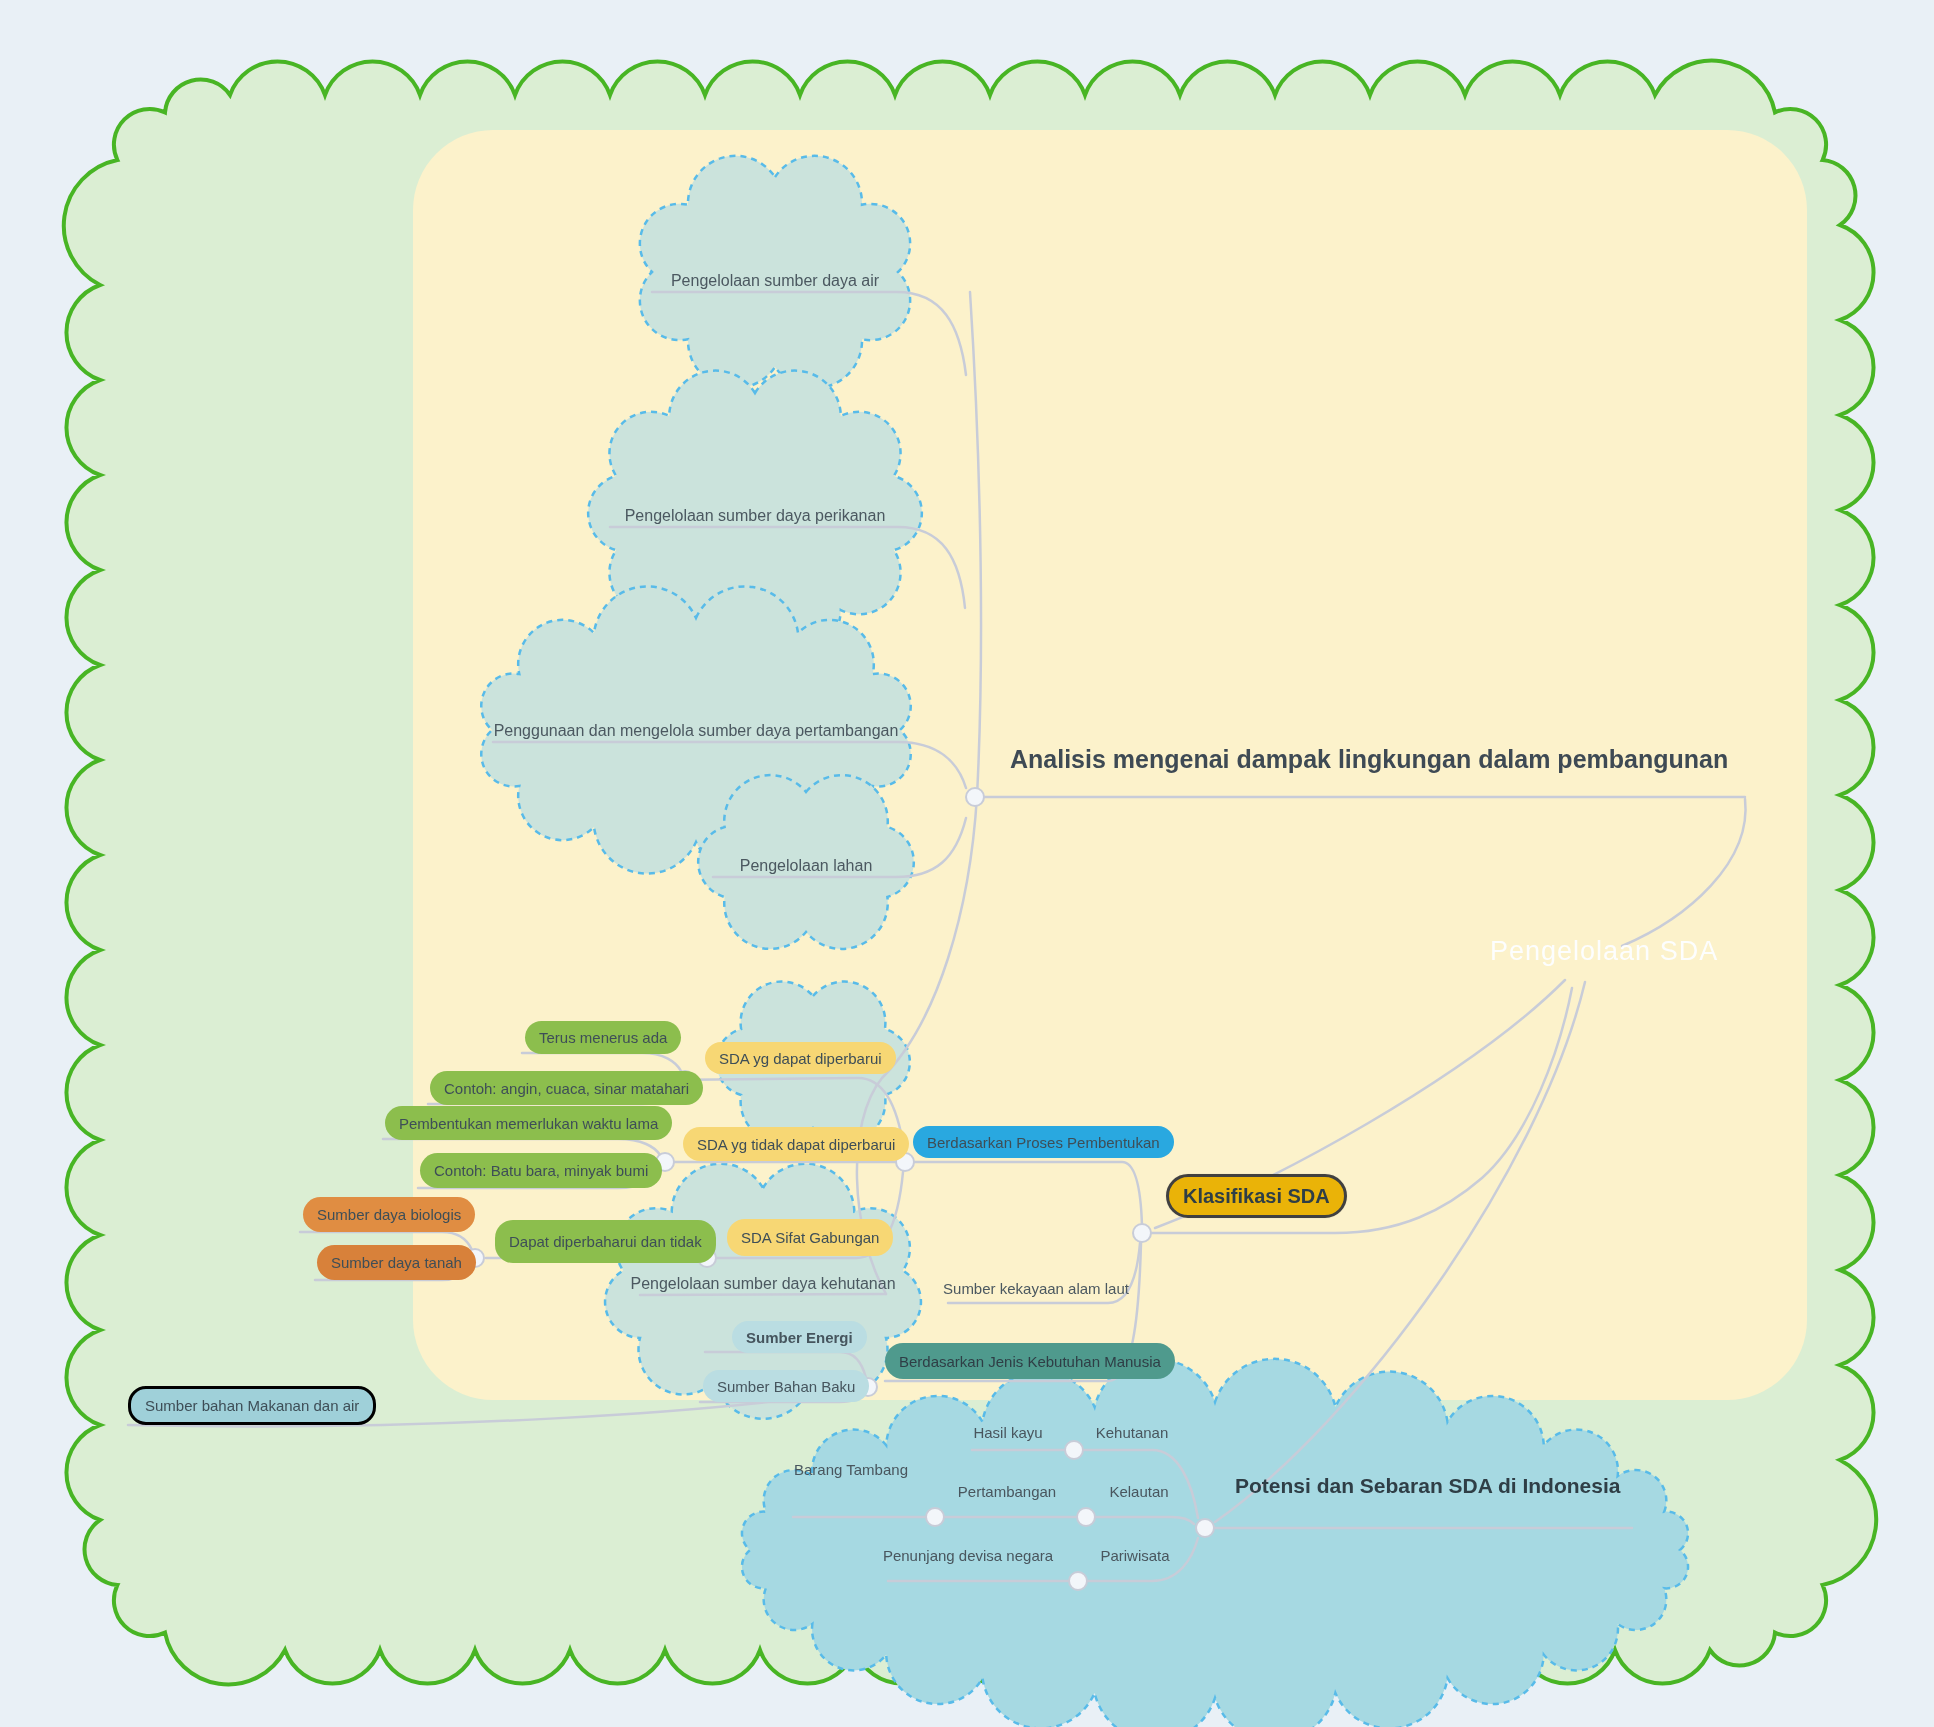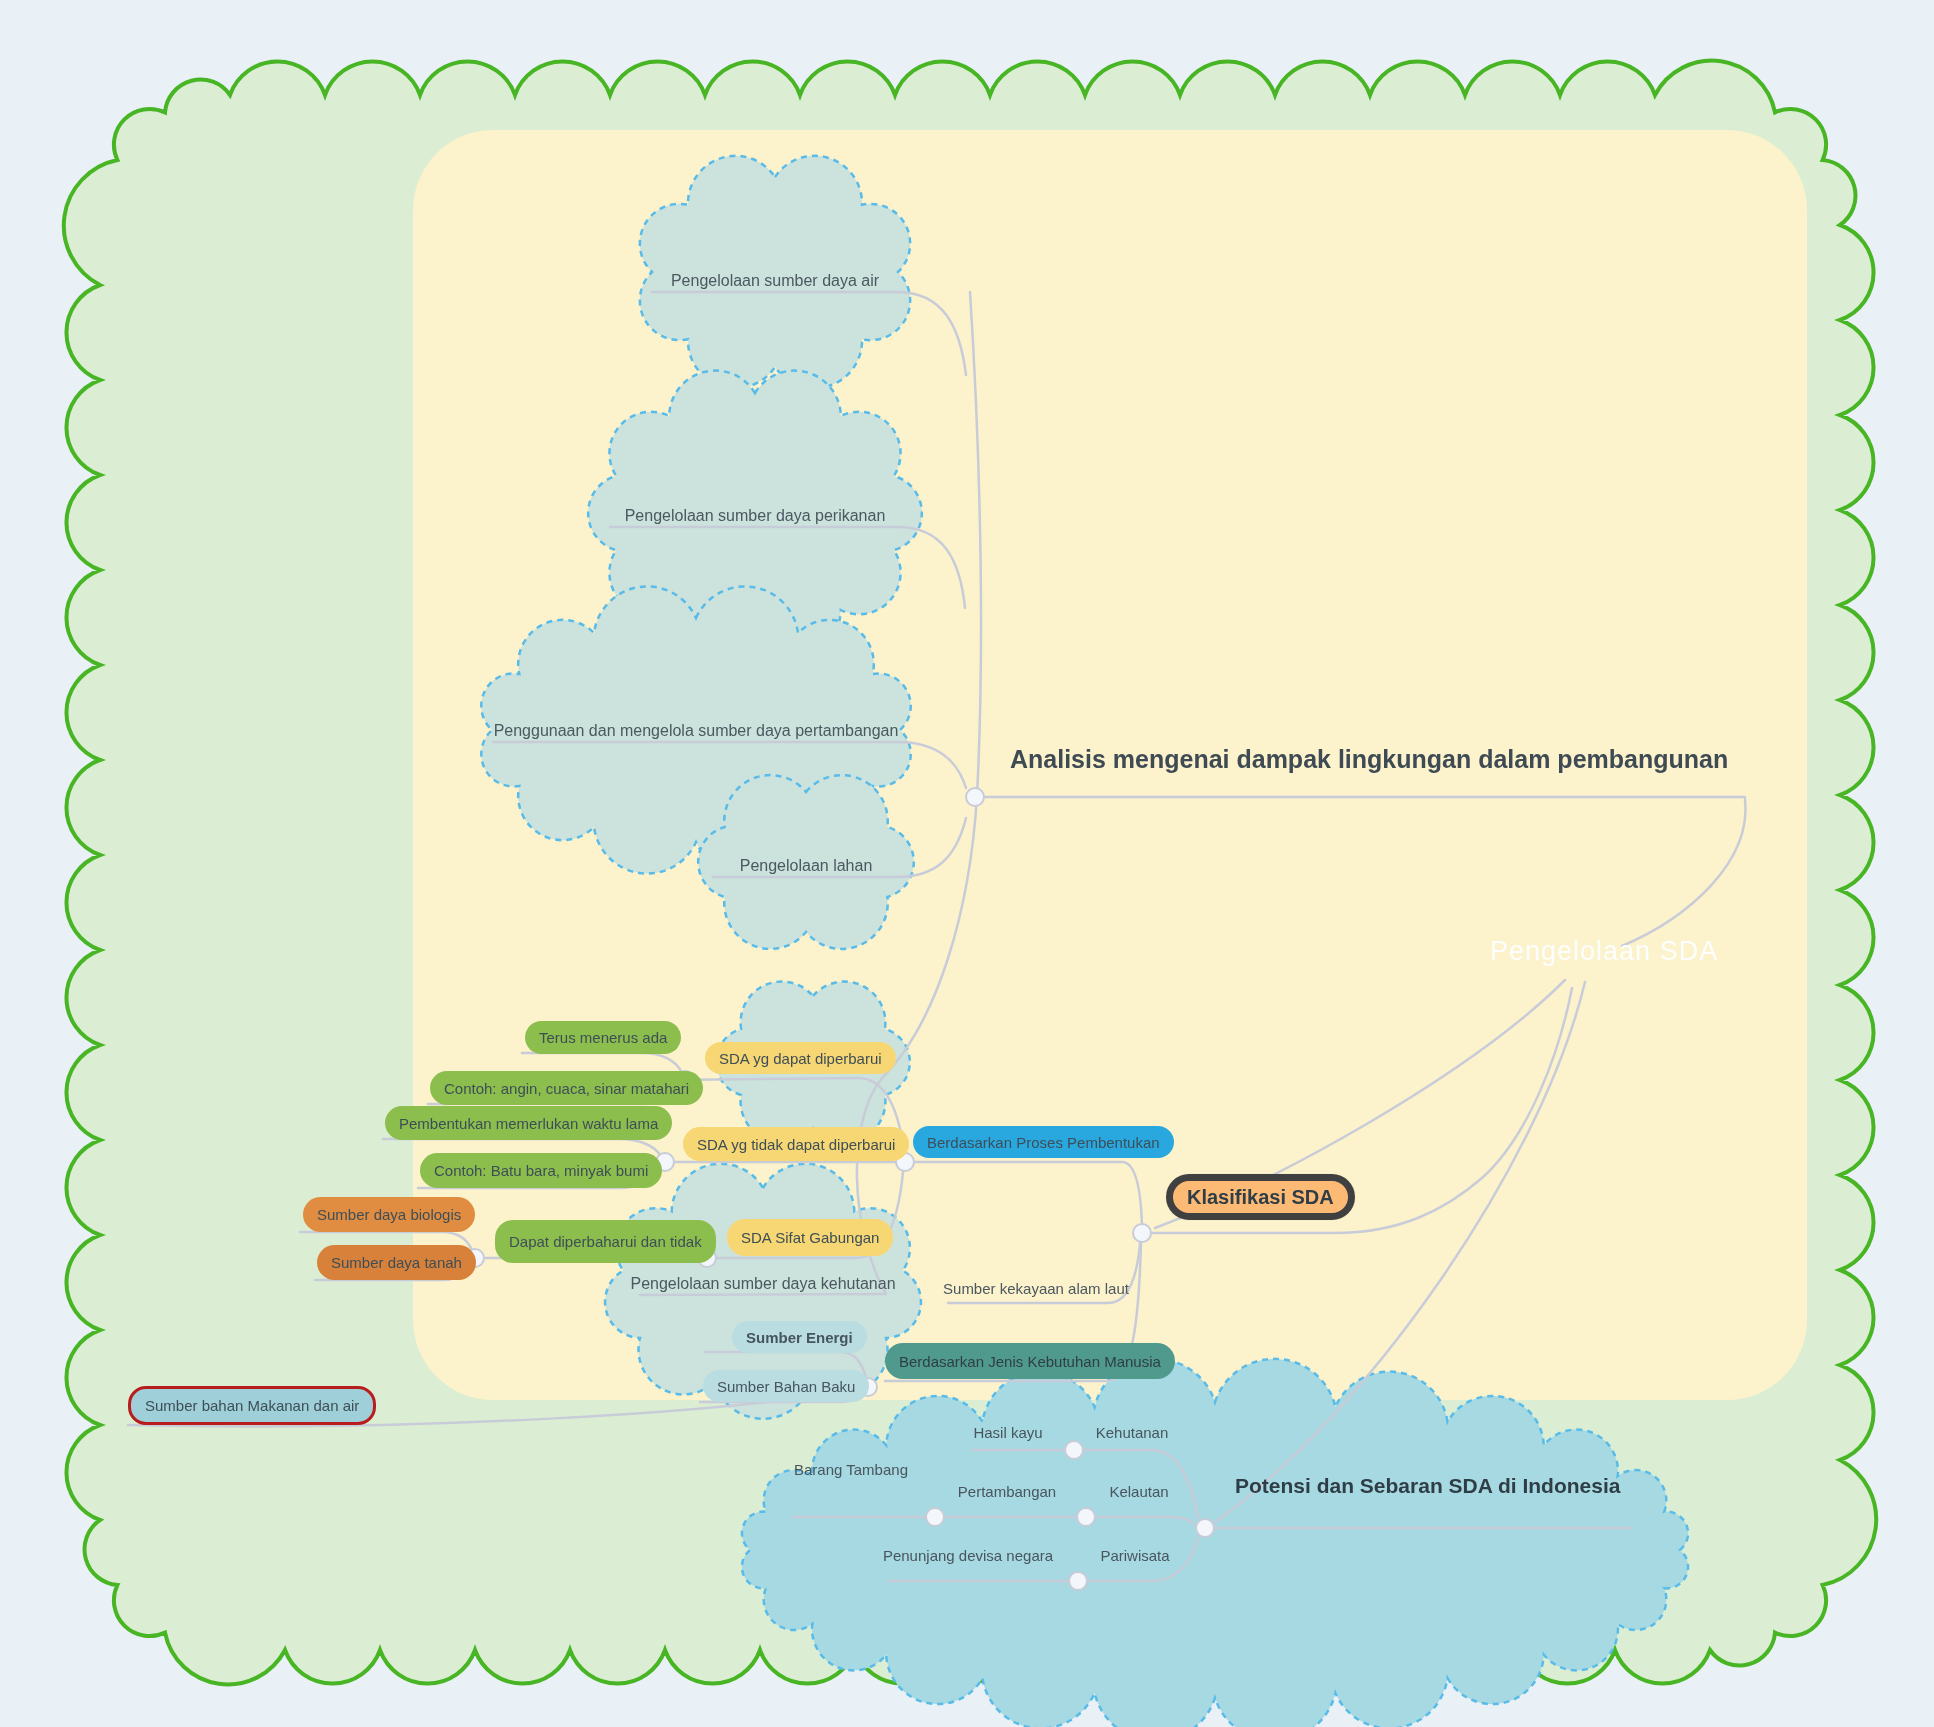--- a/index.html
+++ b/index.html
@@ -20,23 +20,23 @@
     border-radius:18px;padding:16px 14px;font-size:15px;color:#3e4e57;
     white-space:nowrap;box-sizing:border-box;
   }
   .pill.green{background:#8cbe4d;}
   .pill.yellow{background:#f7d774;}
   .pill.orange1{background:#e08d42;}
   .pill.orange2{background:#d8813a;}
   .pill.blue{background:#29a8e0;}
   .pill.darkteal{background:#4f9a8d;color:#2f3e46;}
   .pill.lightteal{background:#badde2;color:#46555e;}
-  .pill.tealwhite{background:#9fd0d9;border:3px solid #b91c1c;color:#3e4e57;}
+  .pill.tealwhite{background:#9fd0d9;border:3px solid #000000;color:#3e4e57;}
   .pill.hub{
-    background:#fdba74;border:7px solid #404040;font-weight:bold;font-size:20px;
+    background:#eab308;border:3px solid #404040;font-weight:bold;font-size:20px;
     color:#2f3e46;border-radius:24px;box-shadow:0 0 0 1px rgba(0,0,0,0.02);
   }
   .bigtext{position:absolute;white-space:nowrap;}
   #heading{font-size:25px;font-weight:bold;color:#3e4a54;}
   #roottext{font-size:27px;font-weight:300;color:#fdfefe;letter-spacing:1px;}
   #potensititle{font-size:21px;font-weight:bold;color:#2f3e46;}
 </style>
 </head>
 <body>
 

